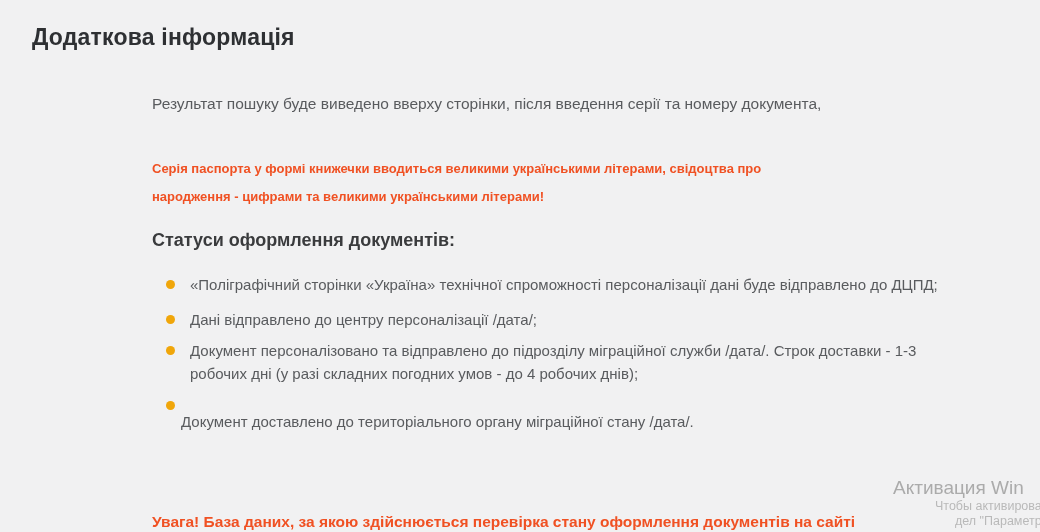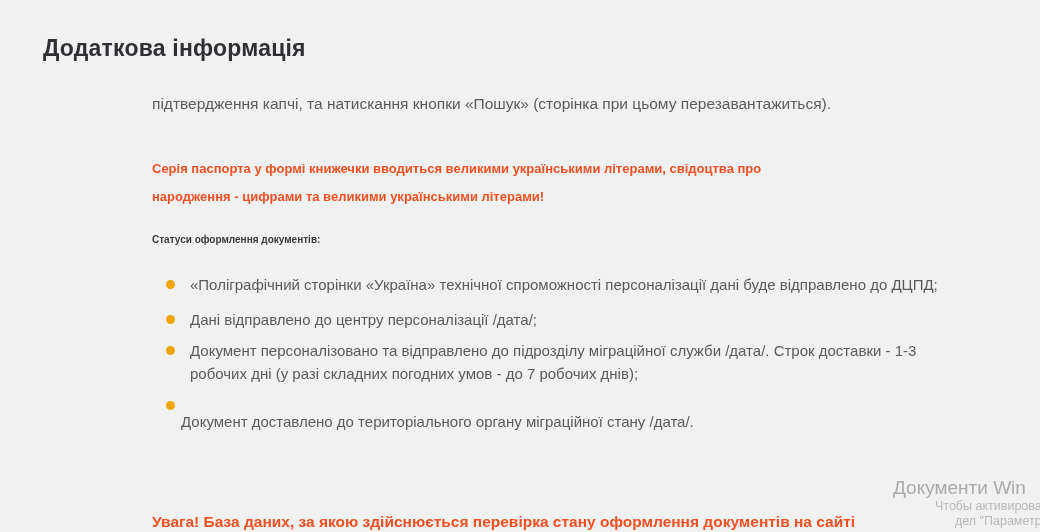--- a/index.html
+++ b/index.html
@@ -14,37 +14,37 @@
   }
   *{box-sizing:border-box;}
   html,body{margin:0;padding:0;}
   body{
     width:1040px;height:532px;
     position:relative;overflow:hidden;
     background:var(--bg);
     font-family:"Liberation Sans", sans-serif;
   }
   .page-title{
-    position:absolute;left:27px;top:16px;margin:16px;
+    position:absolute;left:27px;top:16px;margin:5px;
     font-size:23px;line-height:32px;font-weight:600;
     letter-spacing:0.2px;color:var(--heading);
   }
   .intro{
     position:absolute;left:152px;top:90px;
     font-size:15.5px;line-height:27px;color:var(--text);
     white-space:nowrap;
   }
   .series-warning{
     position:absolute;left:152px;top:155px;
     font-size:13px;line-height:28px;font-weight:700;
     color:var(--accent);white-space:nowrap;
   }
   .subheading{
     position:absolute;left:152px;top:228px;
-    font-size:10px;line-height:24px;font-weight:700;
+    font-size:18px;line-height:24px;font-weight:700;
     color:var(--subheading);white-space:nowrap;
   }
   .status-list{position:absolute;left:152px;top:0;width:870px;height:532px;}
   .status-item{position:absolute;left:14px;display:flex;align-items:flex-start;}
   .status-item:nth-child(1){top:273px;}
   .status-item:nth-child(2){top:308px;}
   .status-item:nth-child(3){top:339px;}
   .status-item:nth-child(4){top:394px;flex-direction:column;}
   .status-item:nth-child(5){top:426px;text-decoration:underline;}
   .status-item:nth-child(6){top:476px;}
@@ -66,21 +66,21 @@
   .wm-1{left:893px;top:477px;font-size:19px;line-height:22px;color:var(--watermark);}
   .wm-2{left:935px;top:499px;font-size:12.5px;line-height:15px;color:var(--watermark-light);}
   .wm-3{left:955px;top:514px;font-size:12.5px;line-height:15px;color:var(--watermark-light);}
 </style>
 </head>
 <body>
 
 <h1 class="page-title">Додаткова інформація</h1>
 
 <div class="intro">
-    <div>підтвердження капчі, та натискання кнопки «Пошук» (сторінка при цьому перезавантажиться).</div>
+    <div>Результат пошуку буде виведено вверху сторінки, після введення серії та номеру документа,</div>
   </div>
 
 <div class="series-warning">
     <div>Серія паспорта у формі книжечки вводиться великими українськими літерами, свідоцтва про</div>
     <div>народження - цифрами та великими українськими літерами!</div>
   </div>
 
 <div class="subheading">Статуси оформлення документів:</div>
 
 <div class="status-list">
@@ -93,30 +93,30 @@
     <div class="status-item">
       <span class="bullet"></span>
       <div class="item-text">
         <div>Дані відправлено до центру персоналізації /дата/;</div>
       </div>
     </div>
     <div class="status-item">
       <span class="bullet"></span>
       <div class="item-text">
         <div>Документ персоналізовано та відправлено до підрозділу міграційної служби /дата/. Строк доставки - 1-3</div>
-        <div>робочих дні (у разі складних погодних умов - до 7 робочих днів);</div>
+        <div>робочих дні (у разі складних погодних умов - до 4 робочих днів);</div>
       </div>
     </div>
     <div class="status-item">
       <span class="bullet"></span>
       <div class="item-text">
         <div>Документ доставлено до територіального органу міграційної стану /дата/.</div>
       </div>
     </div>
   </div>
 
 <div class="bottom-warning">Увага! База даних, за якою здійснюється перевірка стану оформлення документів на сайті</div>
 
 <div class="watermark">
-  <div class="wm-line wm-1">Документи Win</div>
+  <div class="wm-line wm-1">Активация Win</div>
   <div class="wm-line wm-2">Чтобы активироват</div>
   <div class="wm-line wm-3">дел "Параметры</div>
 </div>
 
 </body></html>

